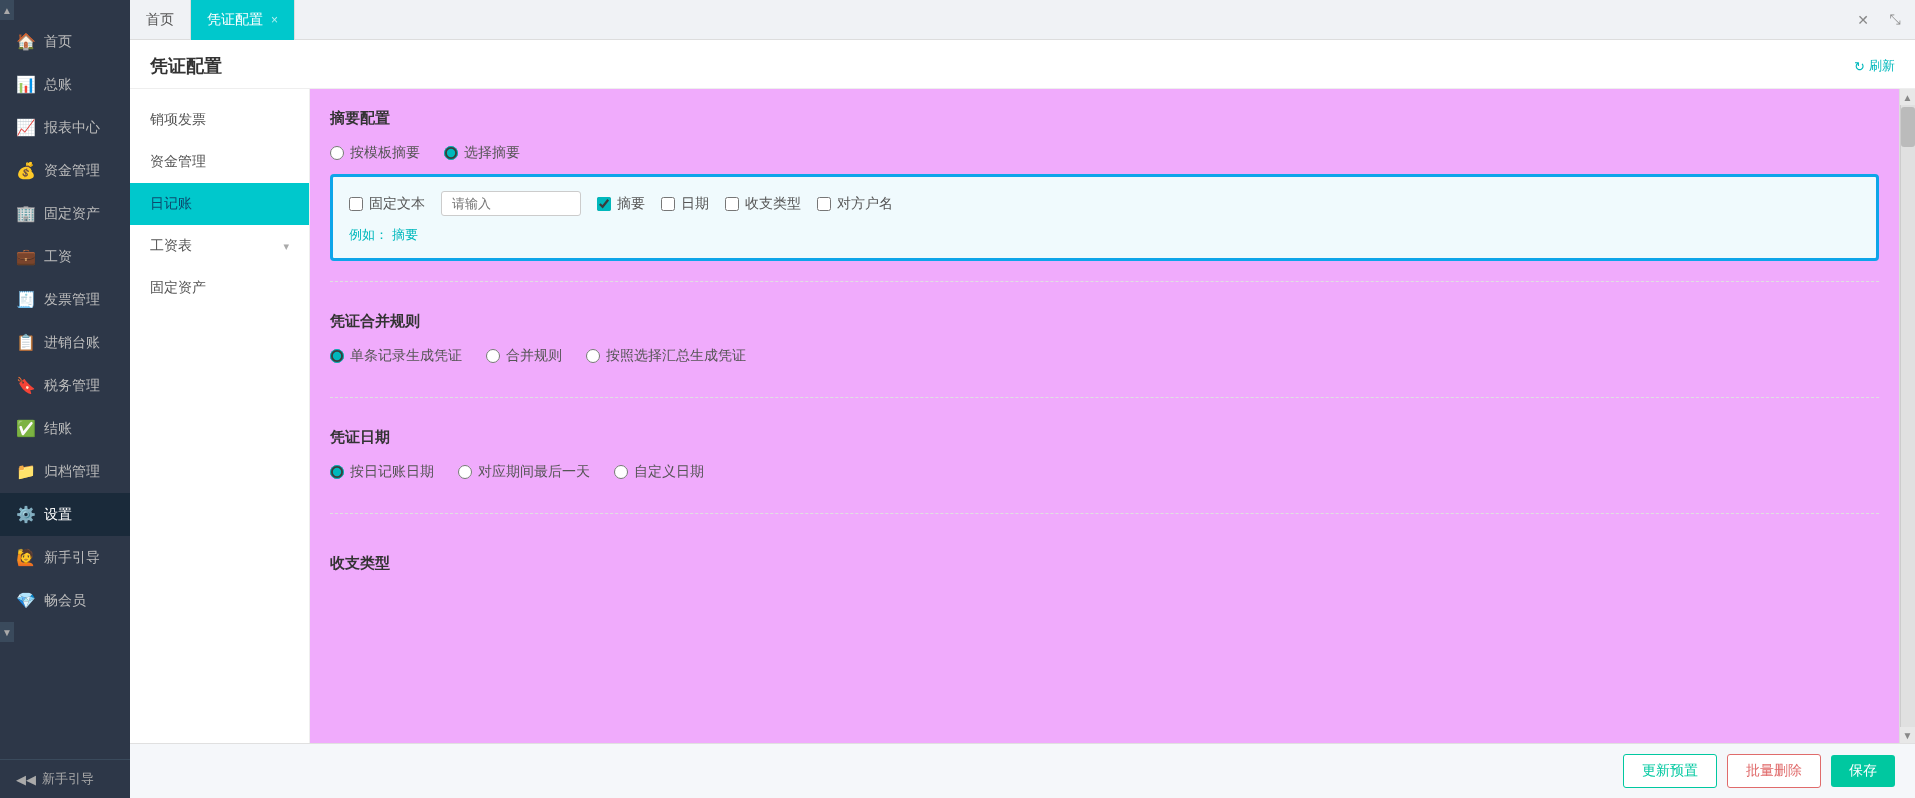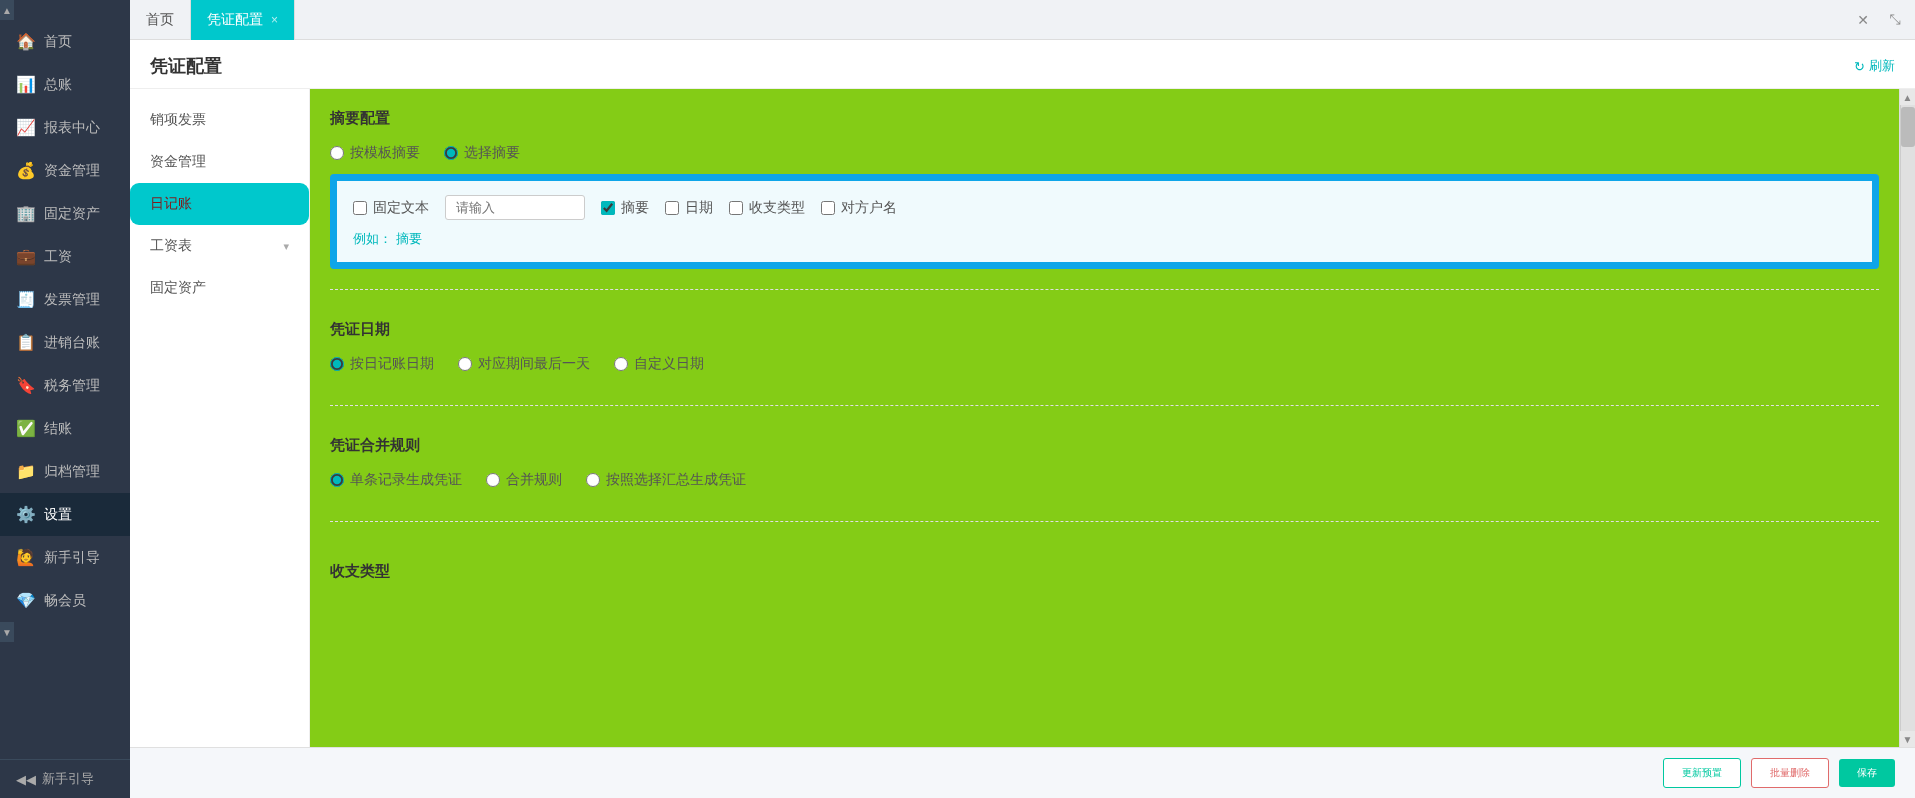--- a/index.html
+++ b/index.html
@@ -168,29 +168,29 @@
     }
     .left-nav-item {
       padding: 12px 20px;
       cursor: pointer;
       color: #555;
       font-size: 14px;
       display: flex;
       align-items: center;
       justify-content: space-between;
     }
-    .left-nav-item.active { background: #00c8cc; color: #7f1d1d; border-radius: 9px; }
+    .left-nav-item.active { background: #00c8cc; color: #0c4a6e; }
     .left-nav-item .chevron { font-size: 11px; color: #aaa; }
 
     
     .right-content {
       flex: 1;
       overflow-y: auto;
       padding: 20px;
-      background: #84cc16;
+      background: #f0abfc;
       position: relative;
     }
     .right-content::-webkit-scrollbar { width: 8px; }
     .right-content::-webkit-scrollbar-thumb { background: #ccc; border-radius: 4px; }
     .right-content::-webkit-scrollbar-track { background: #f5f5f5; }
 
     
     .section {
       margin-bottom: 30px;
       padding-bottom: 20px;
@@ -222,21 +222,21 @@
     .radio-input {
       accent-color: #00b8bc;
       width: 14px;
       height: 14px;
       cursor: pointer;
     }
 
     
     .checkbox-container {
       background: #f0fafd;
-      border: 7px solid #0ea5e9;
+      border: 3px solid #0ea5e9;
       border-radius: 4px;
       padding: 14px 16px;
       margin-top: 8px;
     }
     .checkbox-row {
       display: flex;
       align-items: center;
       gap: 16px;
       flex-wrap: wrap;
       margin-bottom: 10px;
@@ -278,21 +278,21 @@
       padding: 10px 20px;
       background: #f5f7fa;
       border-top: 1px solid #e0e0e0;
       flex-shrink: 0;
     }
     .btn {
       padding: 7px 18px;
       border: none;
       border-radius: 3px;
       cursor: pointer;
-      font-size: 10px;
+      font-size: 14px;
     }
     .btn-outline-green {
       background: #fff;
       border: 1px solid #00c8a0;
       color: #00c8a0;
     }
     .btn-outline-red {
       background: #fff;
       border: 1px solid #e06b6b;
       color: #e06b6b;
@@ -490,51 +490,51 @@
                 </label>
               </div>
               <div>
                 <span class="example-text">例如：</span>
                 <span class="example-text">摘要</span>
               </div>
             </div>
           </div>
 
           <div class="section">
+            <div class="section-title">凭证合并规则</div>
+            <div class="radio-group">
+              <label class="radio-label">
+                <input type="radio" class="radio-input" name="merge_rule" checked="" style="">
+                <span>单条记录生成凭证</span>
+              </label>
+              <label class="radio-label">
+                <input type="radio" class="radio-input" name="merge_rule" style="">
+                <span>合并规则</span>
+              </label>
+              <label class="radio-label">
+                <input type="radio" class="radio-input" name="merge_rule" style="">
+                <span>按照选择汇总生成凭证</span>
+              </label>
+            </div>
+          </div>
+
+          <div class="section">
             <div class="section-title">凭证日期</div>
             <div class="radio-group">
               <label class="radio-label">
                 <input type="radio" class="radio-input" name="voucher_date" checked="" style="">
                 <span>按日记账日期</span>
               </label>
               <label class="radio-label">
                 <input type="radio" class="radio-input" name="voucher_date" style="">
                 <span>对应期间最后一天</span>
               </label>
               <label class="radio-label">
                 <input type="radio" class="radio-input" name="voucher_date" style="">
                 <span>自定义日期</span>
-              </label>
-            </div>
-          </div>
-
-          <div class="section">
-            <div class="section-title">凭证合并规则</div>
-            <div class="radio-group">
-              <label class="radio-label">
-                <input type="radio" class="radio-input" name="merge_rule" checked="" style="">
-                <span>单条记录生成凭证</span>
-              </label>
-              <label class="radio-label">
-                <input type="radio" class="radio-input" name="merge_rule" style="">
-                <span>合并规则</span>
-              </label>
-              <label class="radio-label">
-                <input type="radio" class="radio-input" name="merge_rule" style="">
-                <span>按照选择汇总生成凭证</span>
               </label>
             </div>
           </div>
 
           <div class="section section-收支">
             <div class="section-title">收支类型</div>
           </div>
 
         </div>
 

